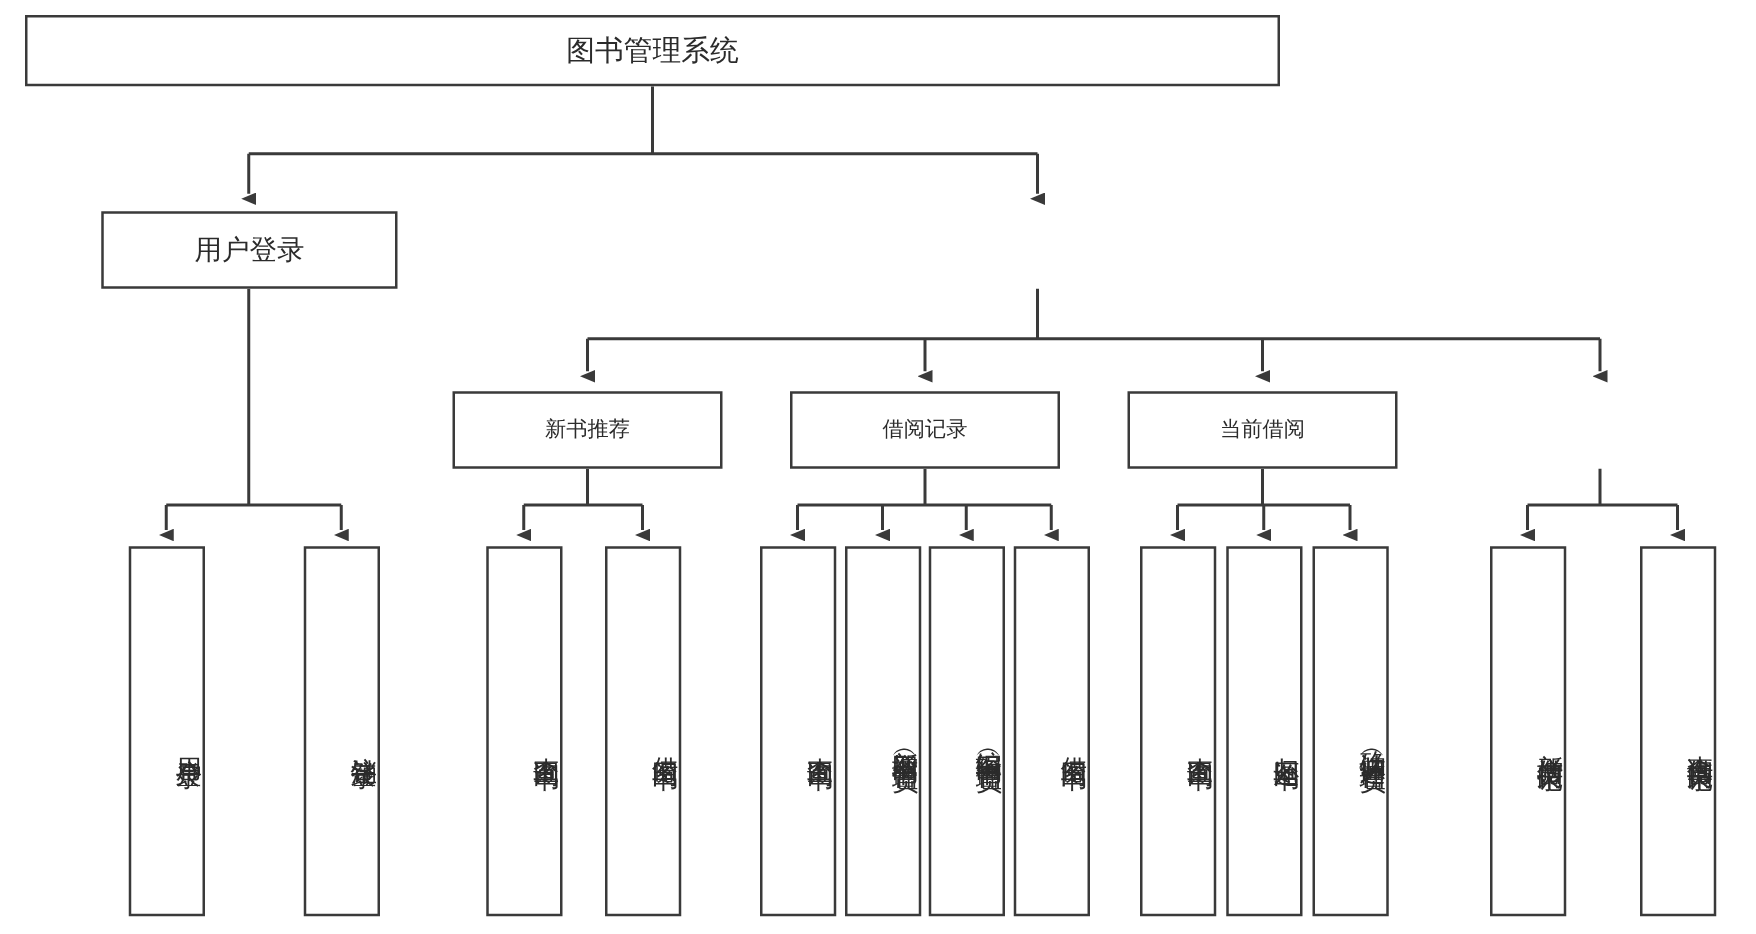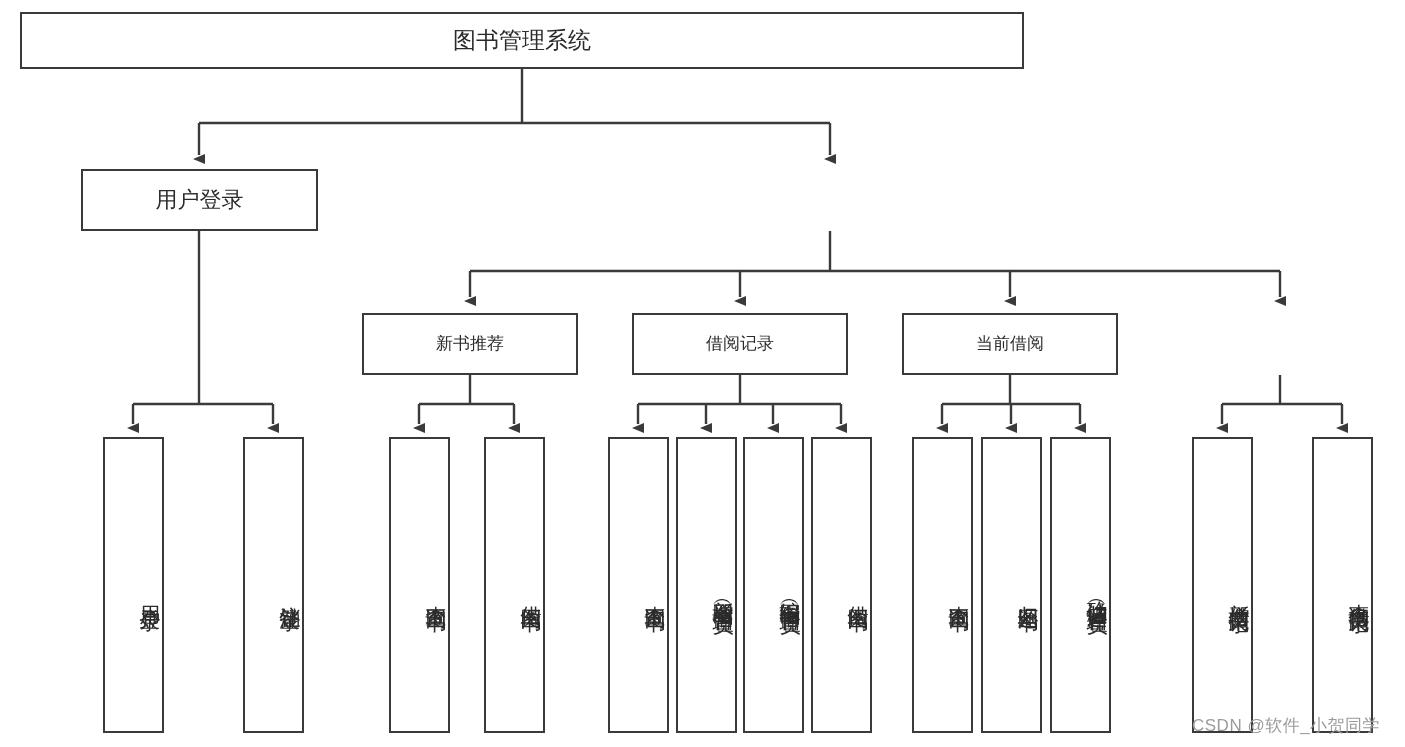--- a/index.html
+++ b/index.html
@@ -165,15 +165,14 @@
   <div class="node leaf" style="left:1050px;top:437px;width:61px;height:296px;">
     <span class="lbl">确认归还（管理员）</span>
   </div>
   <div class="node leaf" style="left:1192px;top:437px;width:61px;height:296px;">
     <span class="lbl">新增借阅记录</span>
   </div>
   <div class="node leaf" style="left:1312px;top:437px;width:61px;height:296px;">
     <span class="lbl">查询借阅记录</span>
   </div>
 
-  <div class="watermark">CSDN @软件_小贺同学</div>
 
 </div>
 
 </body></html>

